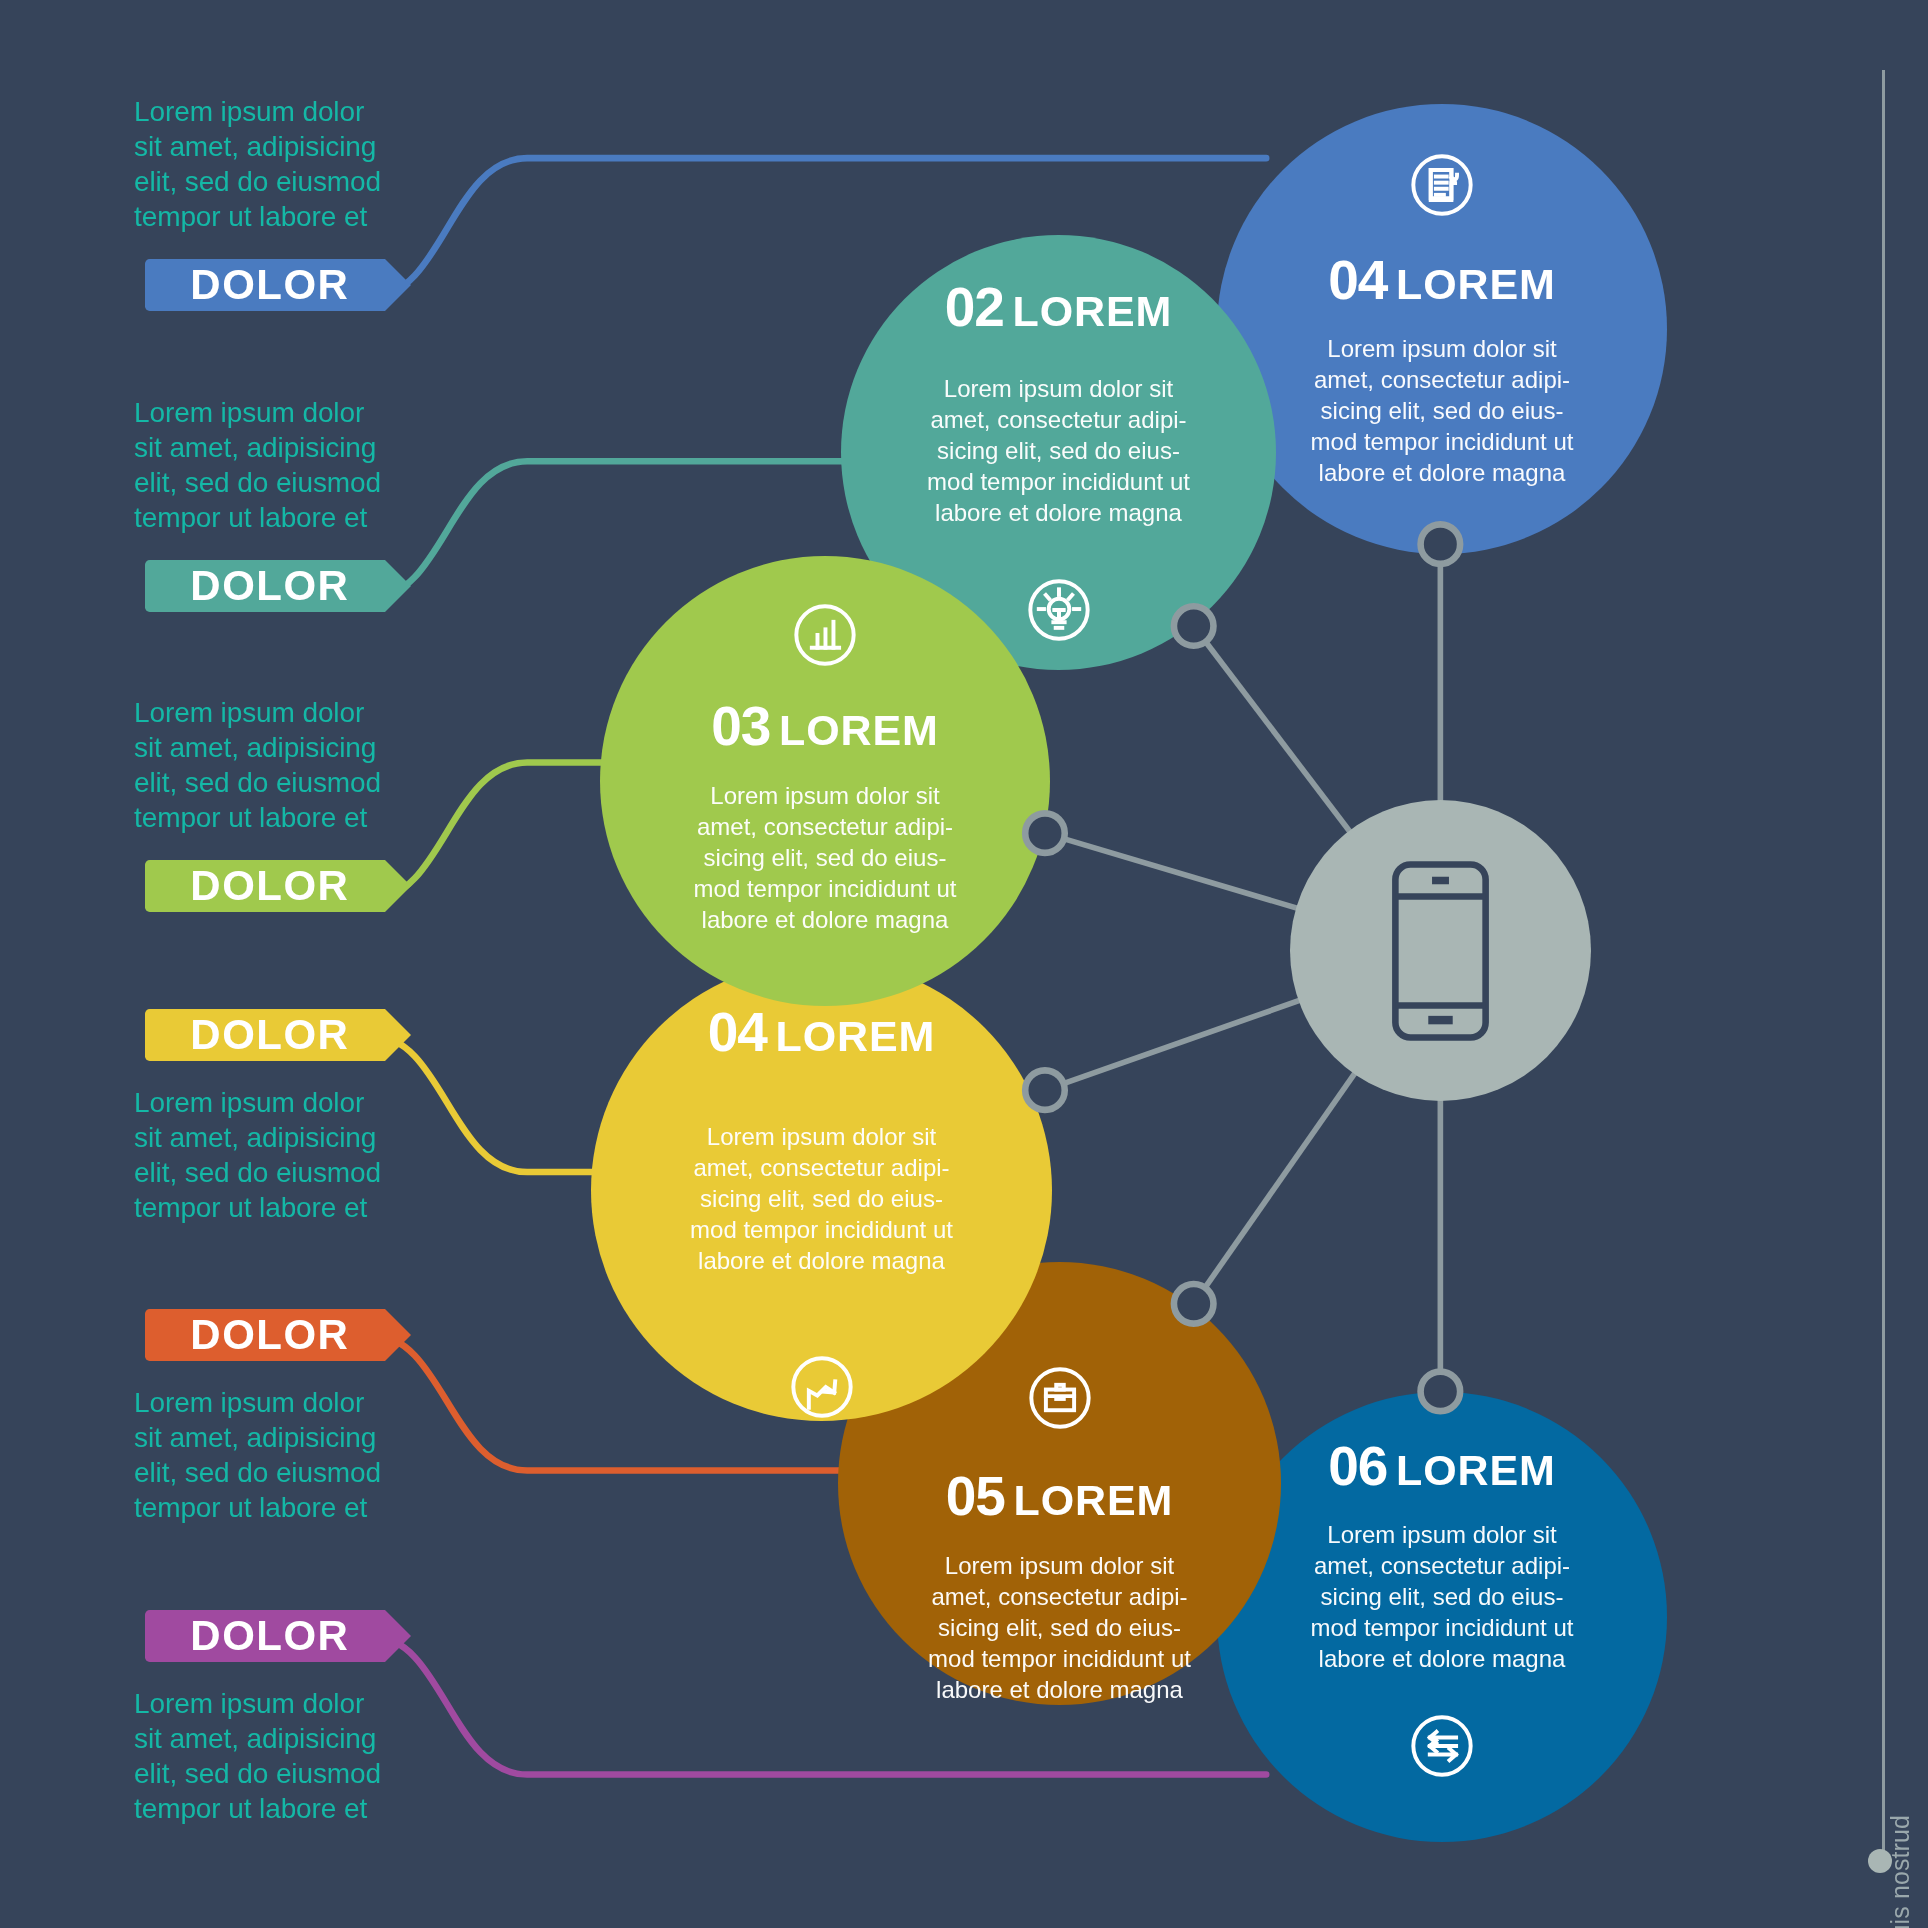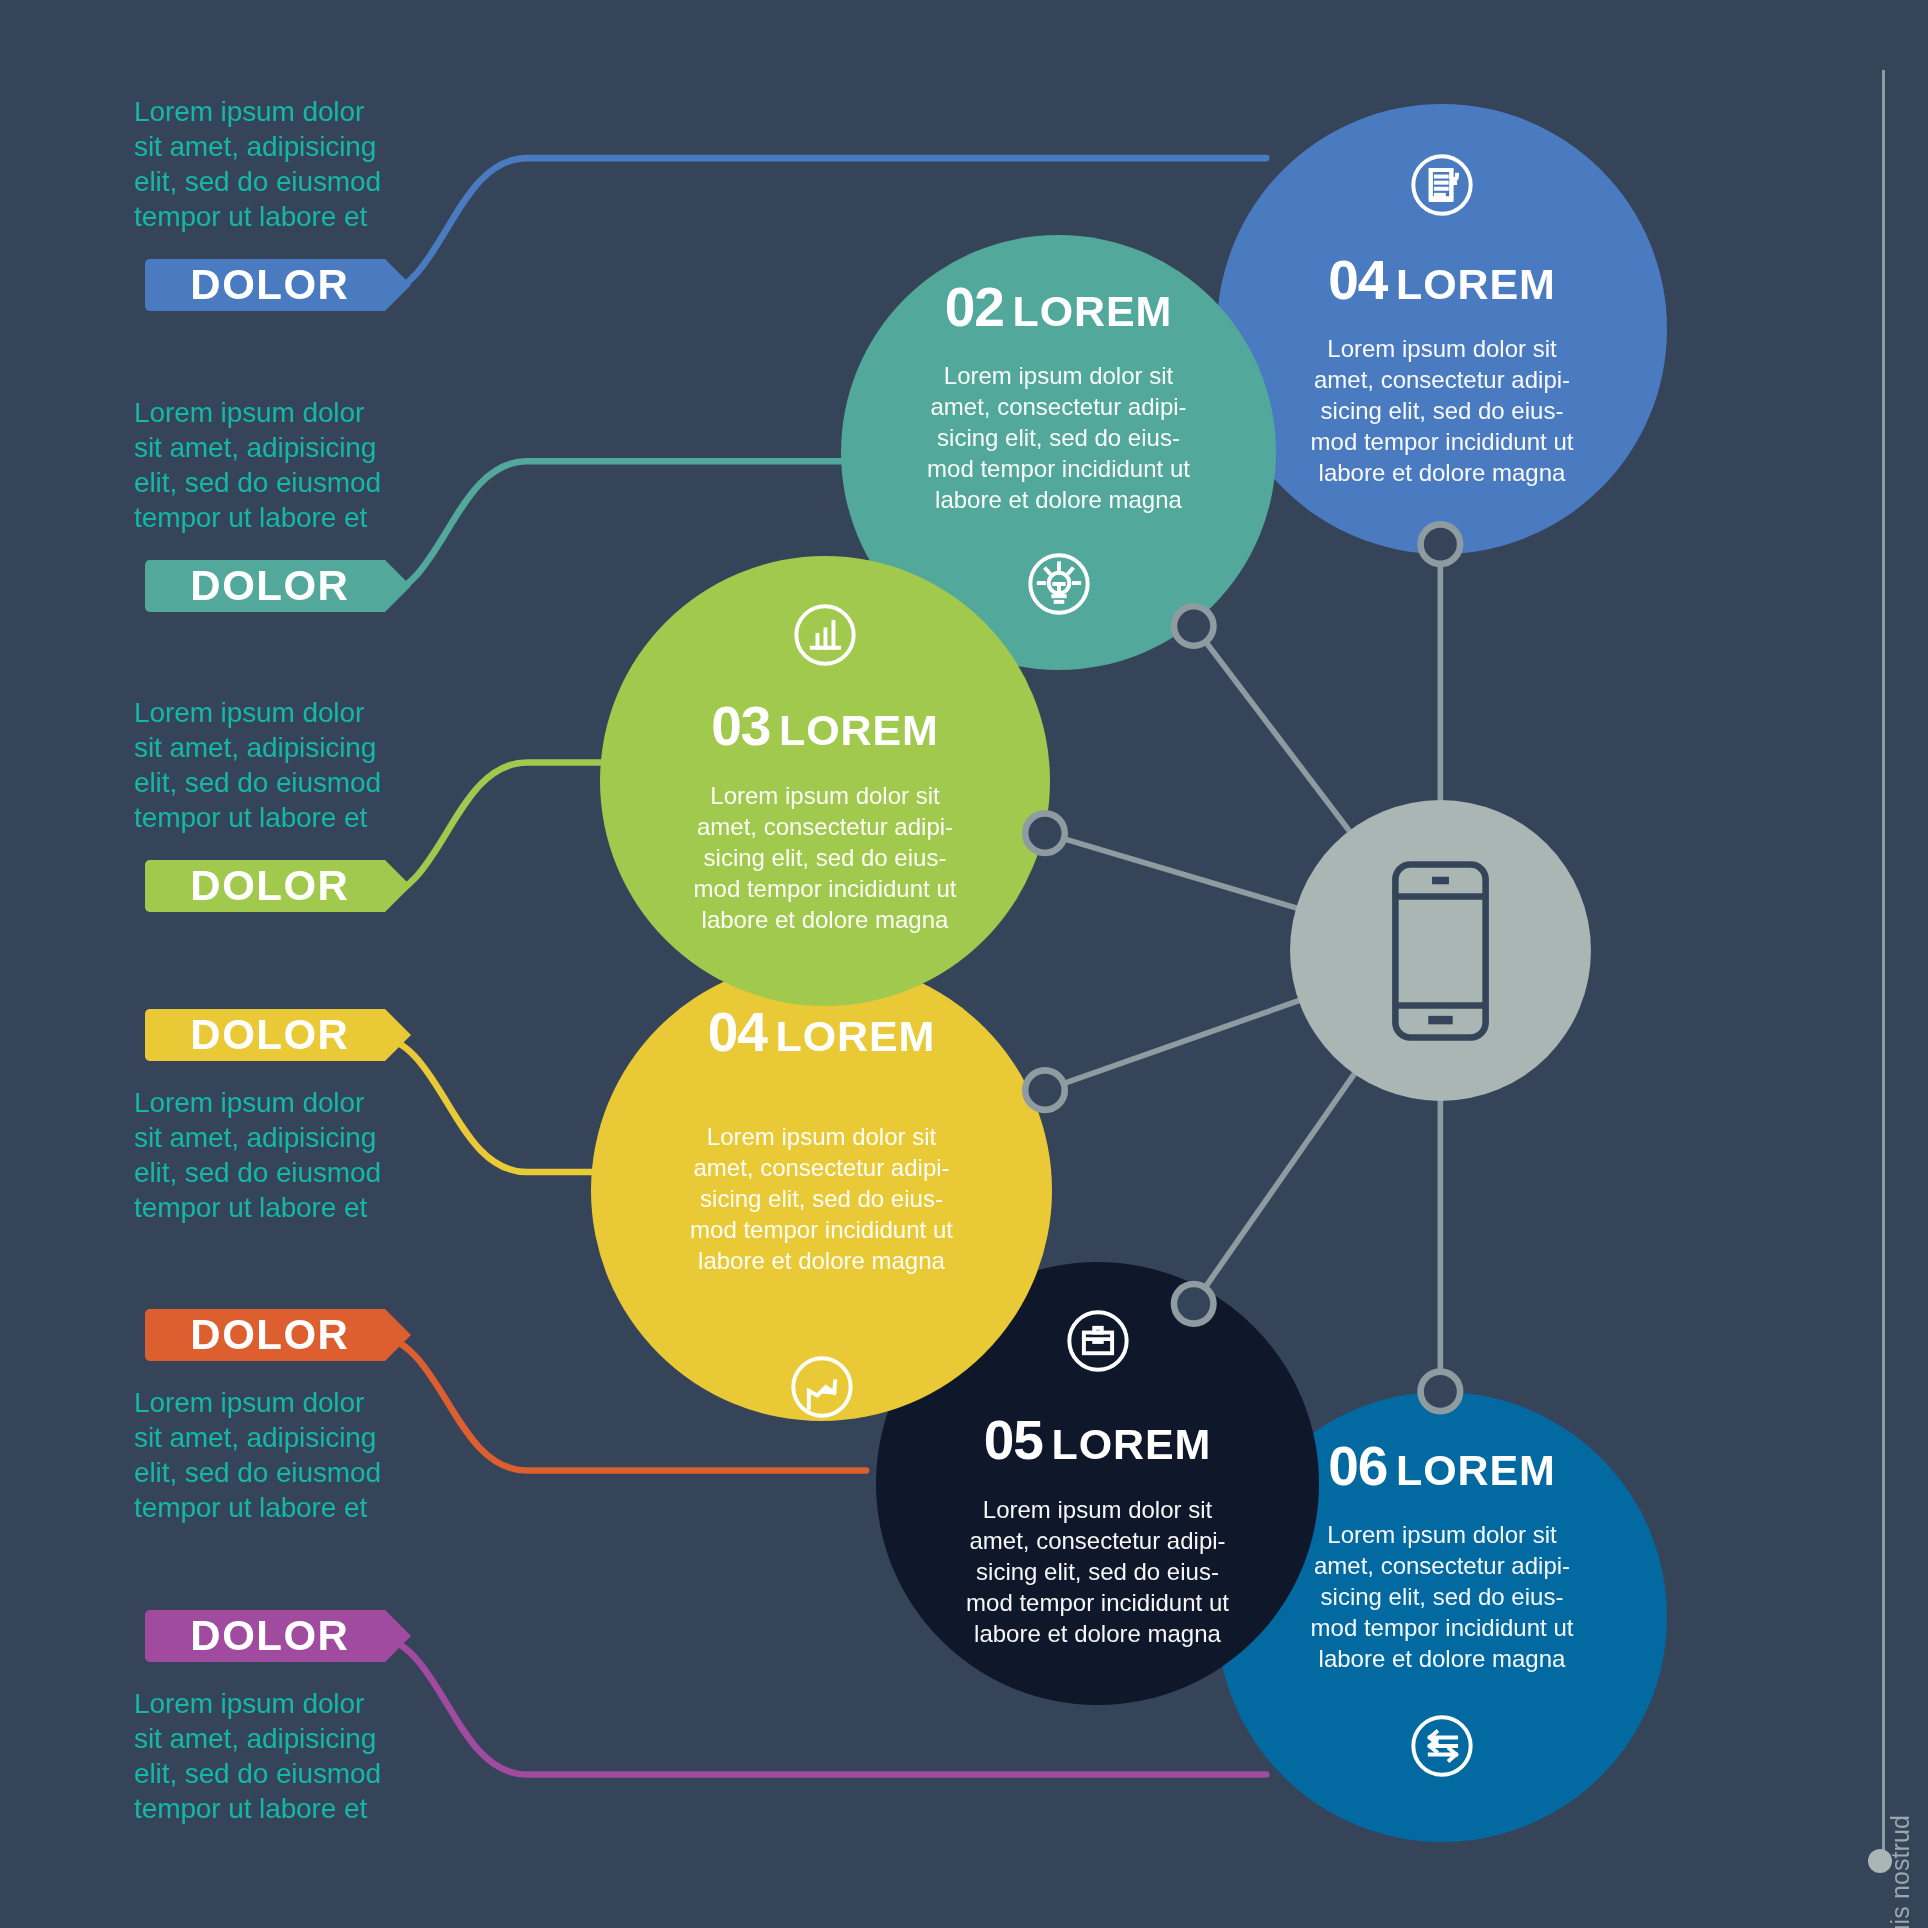--- a/index.html
+++ b/index.html
@@ -233,21 +233,21 @@
     <div class="title" style="margin-top:21px;">
       <span class="num">04</span><span class="word">LOREM</span>
     </div>
     <div class="body" style="margin-top:24.5px;">Lorem ipsum dolor sit
 amet, consectetur adipi-
 sicing elit, sed do eius-
 mod tempor incididunt ut
 labore et dolore magna</div>
   </div>
 
-  <div class="bubble" style="left:841px; top:235px; width:435px; height:435px; background:#52a89a; z-index:3; padding-top:45px;">
+  <div class="bubble" style="left:841px; top:235px; width:435px; height:435px; background:#52a89a; z-index:3; padding-top:45px;gap:13px;">
     <div class="title">
       <span class="num">02</span><span class="word">LOREM</span>
     </div>
     <div class="body" style="margin-top:24.5px;">Lorem ipsum dolor sit
 amet, consectetur adipi-
 sicing elit, sed do eius-
 mod tempor incididunt ut
 labore et dolore magna</div>
     <div class="ico" style="margin-top:22.6px;">
       <svg viewBox="0 0 100 100">
@@ -303,21 +303,21 @@
       <svg viewBox="0 0 100 100">
           <g fill="none" stroke="#fff" stroke-width="4.2" stroke-linecap="square">
         <circle cx="50" cy="50" r="30.5"></circle>
         <path d="M36 72 L36 54 L45 59 L54 50 L63 56"></path>
         <path d="M63 56 L64 44 M63 56 L52 55"></path>
       </g>
         </svg>
     </div>
   </div>
 
-  <div class="bubble" style="left:876px; top:1262px; width:443px; height:443px; background:#0f172a; z-index:2; padding-top:32px;">
+  <div class="bubble" style="left:838px; top:1262px; width:443px; height:443px; background:#a16207; z-index:2; padding-top:32px;justify-content:flex-end;">
     <div class="ico">
       <svg viewBox="0 0 100 100">
           <g fill="none" stroke="#fff" stroke-width="4.2" stroke-linecap="square">
         <circle cx="50" cy="50" r="30.5"></circle>
         <rect x="35" y="41" width="30" height="22"></rect>
         <line x1="35" y1="48" x2="65" y2="48"></line>
         <rect x="46" y="36" width="8" height="5"></rect>
         <line x1="46" y1="51" x2="54" y2="51"></line>
       </g>
         </svg>

